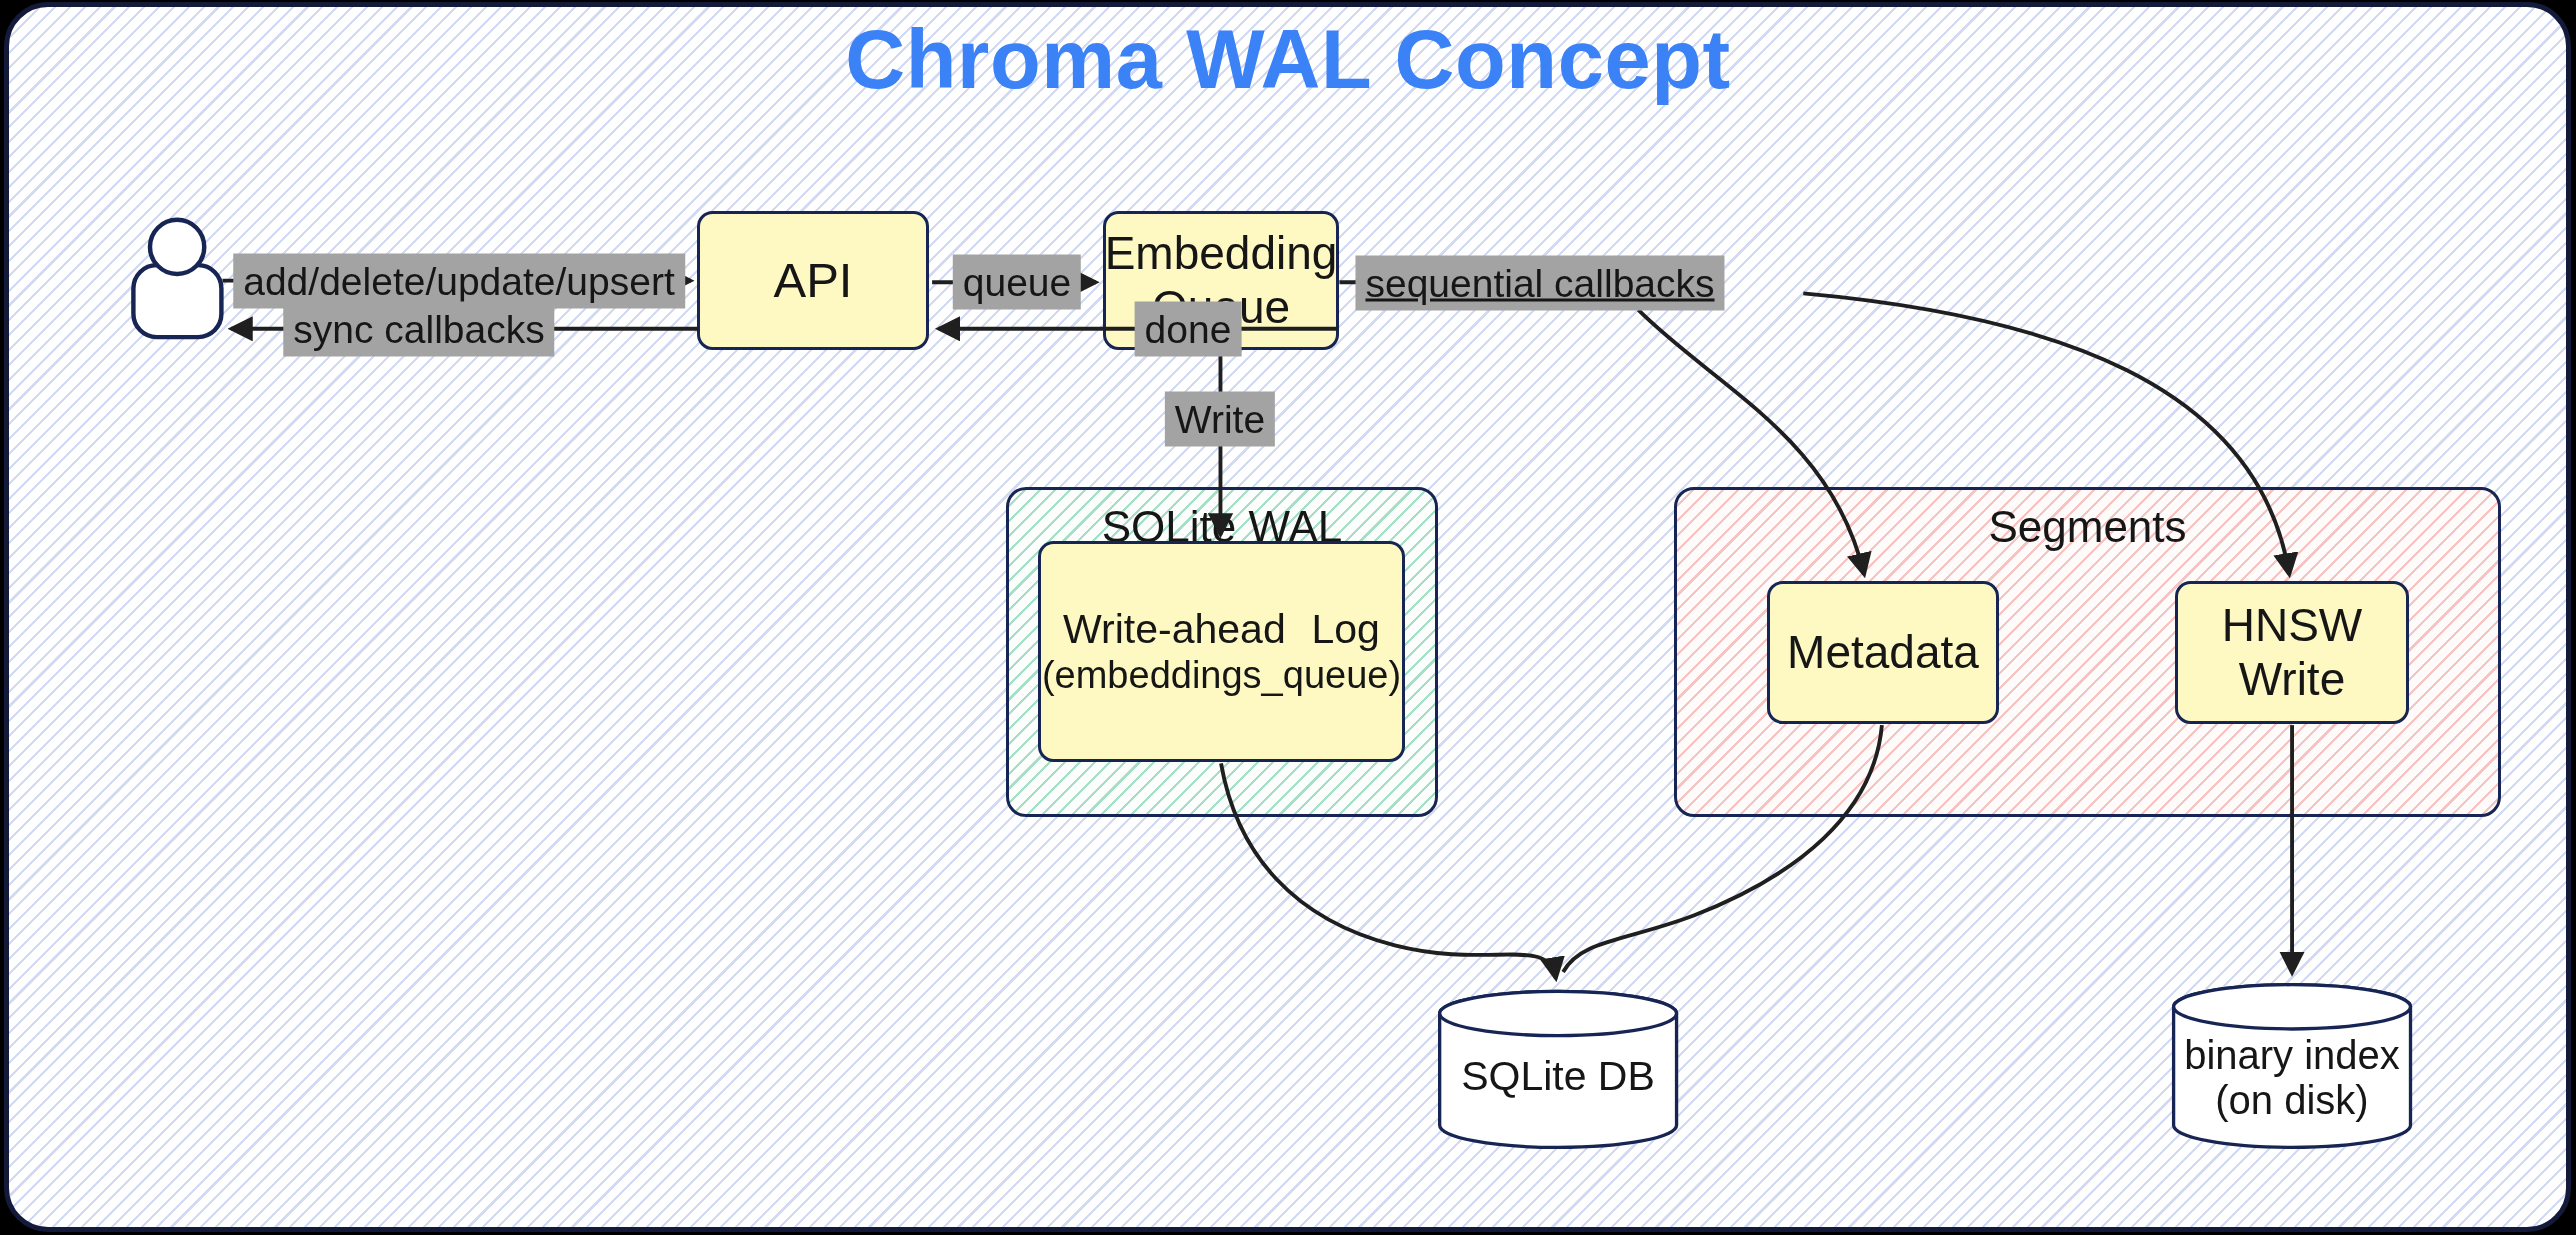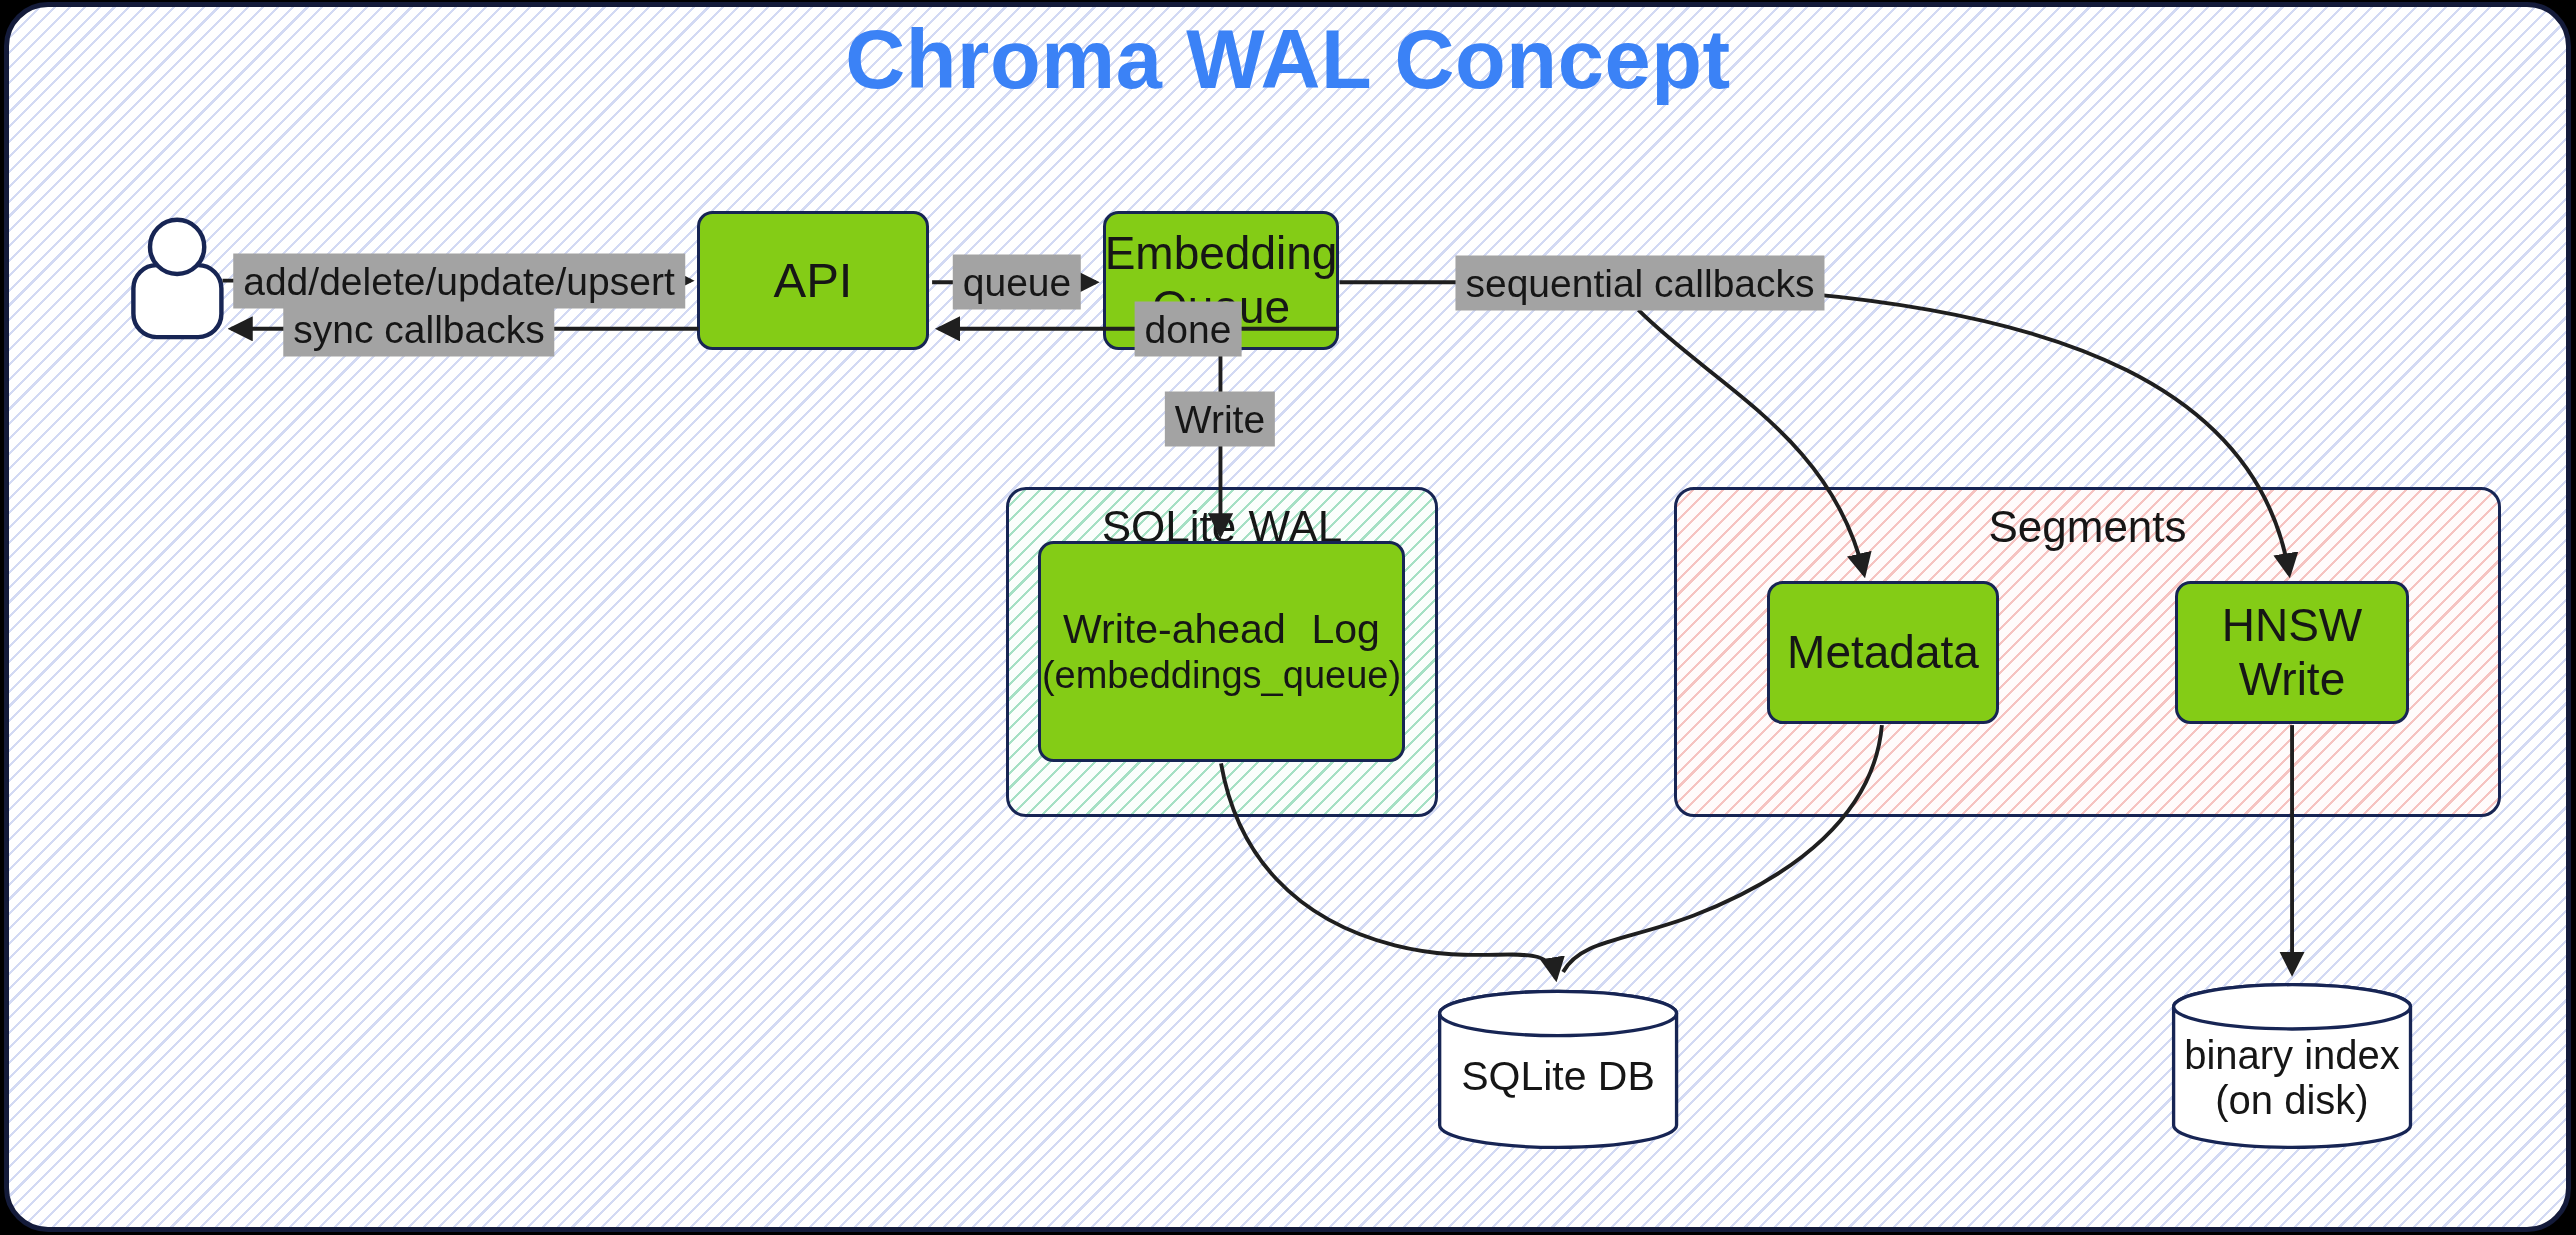--- a/index.html
+++ b/index.html
@@ -16,21 +16,21 @@
       rgba(128,148,222,0.35) 0px, rgba(128,148,222,0.35) 2.2px,
       rgba(255,255,255,0) 2.2px, rgba(255,255,255,0) 10.5px);
   }
   
   #title{
     position:absolute;left:0;top:12px;width:2576px;text-align:center;
     font-size:83px;font-weight:bold;color:#3b82f6;letter-spacing:0.6px;
   }
   
   .node{
-    position:absolute;box-sizing:border-box;background:#84cc16;
+    position:absolute;box-sizing:border-box;background:#fef9c3;
     border:3.3px solid #172554;border-radius:15.5px;
     display:flex;align-items:center;justify-content:center;text-align:center;
     font-size:49px;line-height:1.16;color:#161616;
   }
   #node-api{left:697px;top:211px;width:232px;height:139px;}
   #node-eq{left:1103px;top:211px;width:236px;height:139px;font-size:46px;}
   #node-wal{left:1038px;top:541px;width:367px;height:221px;font-size:41px;}
   #node-wal .l1{word-spacing:14.4px;}
   #node-wal .l2{font-size:38px;}
   #node-metadata{left:1767px;top:581px;width:232px;height:143px;font-size:46px;}
@@ -62,21 +62,21 @@
   
   .chip{
     position:absolute;transform:translate(-50%,-50%);
     background:#a3a3a3;padding:5.5px 10px;white-space:nowrap;
     font-size:39px;color:#161616;
   }
   #chip-add{left:459px;top:281px;}
   #chip-sync{left:419px;top:329px;}
   #chip-queue{left:1017px;top:282px;}
   #chip-done{left:1188px;top:329px;}
-  #chip-seq{left:1640px;top:283px;}
+  #chip-seq{left:1540px;top:283px;text-decoration:underline;}
   #chip-write{left:1220px;top:419px;}
   
   .cyl-label{
     position:absolute;text-align:center;line-height:1.12;font-size:41px;color:#161616;
   }
   #label-sqlitedb{left:1442px;top:1054px;width:232px;}
   #label-binidx{left:2176px;top:1033px;width:232px;font-size:40px;}
   .z2{z-index:2;} .z3{z-index:3;} .z4{z-index:4;}
 </style>
 </head>

